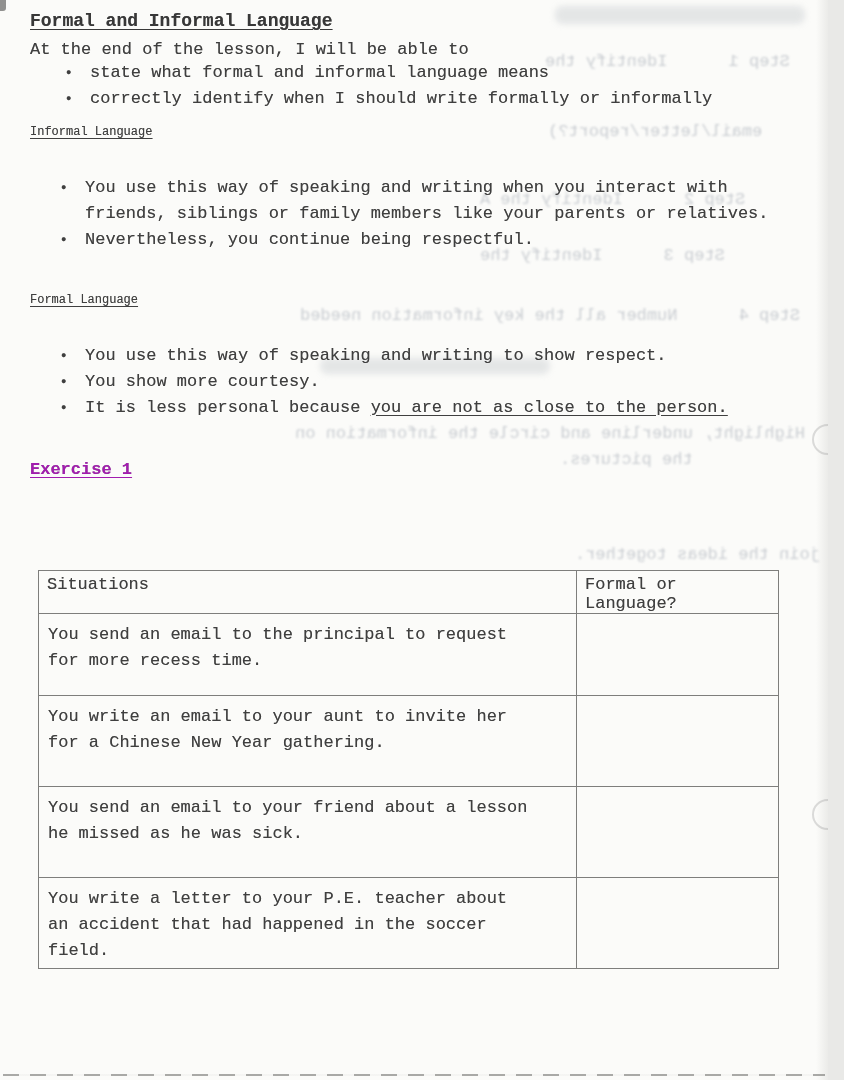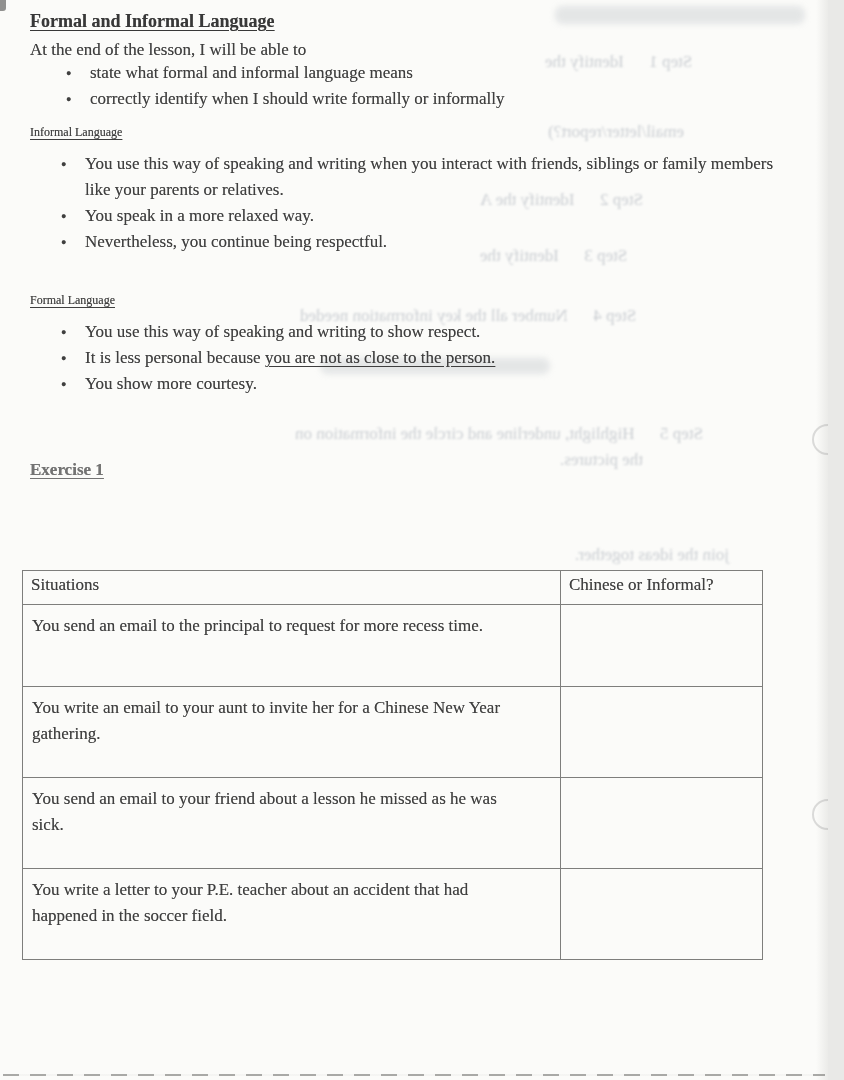--- a/index.html
+++ b/index.html
@@ -1,21 +1,21 @@
 <!DOCTYPE html>
 <html><head>
 <meta charset="utf-8">
 <style>
   html,body{margin:0;padding:0;background:#e9e9e7;}
   .page{
     position:relative;
     width:828px;height:1080px;
     background:#fbfbf9;
     overflow:hidden;
-    font-family:Liberation Serif, serif;
+    font-family:Liberation Mono, monospace;
     color:#3f3f3f;
   }
   
   .ghost-layer{position:absolute;inset:0;z-index:0;}
   .ghost{
     position:absolute;
     font-size:17px;
     color:#a9afb8;
     transform:scaleX(-1);
     filter:blur(1.1px);
@@ -37,40 +37,40 @@
     text-decoration:underline;text-underline-offset:3px;
     color:#383838;
   }
   .h-plain{
     font-size:12px;
     text-decoration:underline;text-underline-offset:3px;
   }
   .h-bold{
     font-size:17px;font-weight:bold;
     text-decoration:underline;text-underline-offset:3px;
-    color:#737373;
+    color:#a21caf;
   }
   .body-text{font-size:17px;line-height:26px;}
   ul.blt{list-style:none;margin:0;padding:0 0 0 60px;}
-  ul.blt.tight{padding-left:55px;}
+  ul.blt.tight{padding-left:55px;margin-top:24px;}
   ul.blt li{
     position:relative;
     font-size:17px;line-height:26px;
     max-width:712px;
   }
   ul.blt li::before{
     content:"●";
     position:absolute;left:-24px;top:0;
     font-size:9px;line-height:26px;color:#3f3f3f;
   }
   .u{ text-decoration:underline;text-underline-offset:3px; }
   .instructions{width:792px;}
   
   table.ex{
-    position:absolute;left:22px;top:570px;
+    position:absolute;left:38px;top:570px;
     width:740px;
     border-collapse:collapse;
     table-layout:fixed;
   }
   table.ex col.c1{width:538px;}
   table.ex col.c2{width:202px;}
   table.ex th,table.ex td{
     border:1px solid #7e7e7c;
     vertical-align:top;
     font-size:17px;
@@ -138,53 +138,50 @@
       <li><span>correctly identify when I should write formally or informally</span></li>
     </ul>
 
     <div class="sec h-plain" style="top:125px;">Informal Language</div>
 
     <ul class="blt tight sec" style="top:151px;">
       <li>
         <span>You use this way of speaking and writing when you interact with friends, siblings or family members like your parents or relatives.</span><span class="u"></span><span></span>
       </li>
       <li>
-        <span>You speak in a more relaxed way.</span><span class="u"></span><span></span>
-      </li>
-      <li>
         <span>Nevertheless, you continue being respectful.</span><span class="u"></span><span></span>
       </li>
     </ul>
 
     <div class="sec h-plain" style="top:293px;">Formal Language</div>
 
     <ul class="blt tight sec" style="top:319px;">
       <li>
         <span>You use this way of speaking and writing to show respect.</span><span class="u"></span><span></span>
       </li>
       <li>
+        <span>You show more courtesy.</span><span class="u"></span><span></span>
+      </li>
+      <li>
         <span>It is less personal because </span><span class="u">you are not as close to the person.</span><span></span>
-      </li>
-      <li>
-        <span>You show more courtesy.</span><span class="u"></span><span></span>
       </li>
     </ul>
 
     <div class="sec h-bold" style="top:460px;">Exercise 1</div>
 
 
     <table class="ex">
       <colgroup>
           <col class="c1">
           <col class="c2">
         </colgroup>
       <thead>
         <tr>
           <th>Situations</th>
-          <th>Chinese or Informal?</th>
+          <th>Formal or Language?</th>
         </tr>
       </thead>
       <tbody>
         <tr class="h1">
           <td>
               <div class="sit">You send an email to the principal to request for more recess time.</div>
             </td>
           <td></td>
         </tr>
         <tr class="h2">

